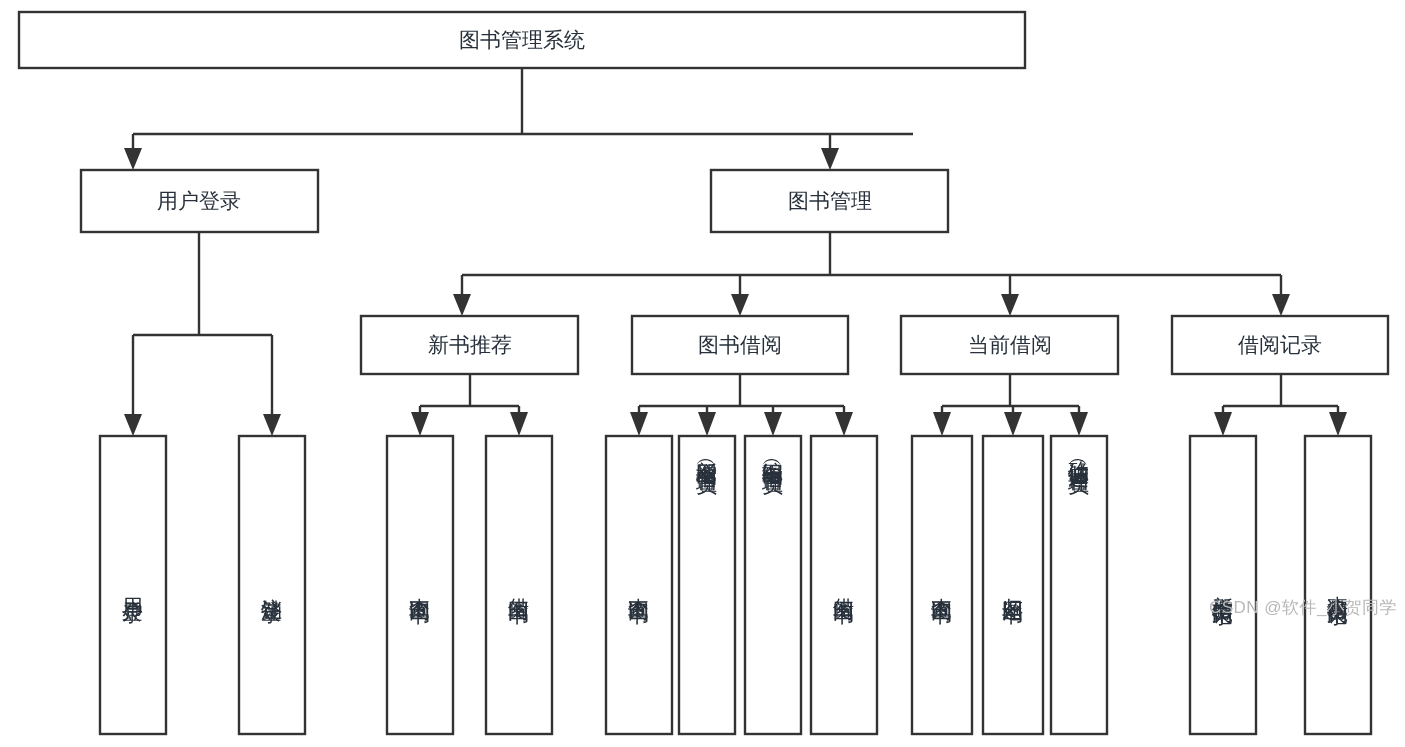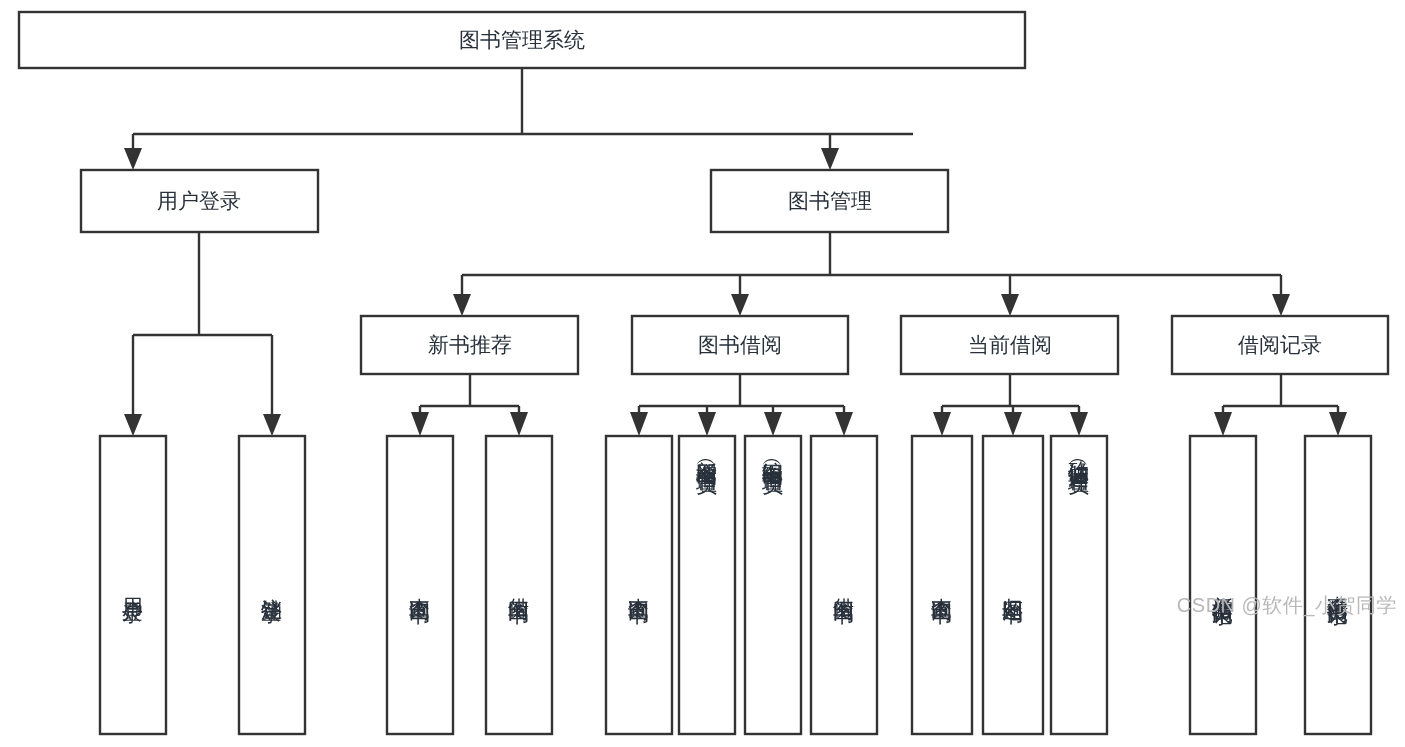--- a/index.html
+++ b/index.html
@@ -63,21 +63,21 @@
     font-size: 21px;
     color: #28313b;
     line-height: 1;
     white-space: nowrap;
   }
   .watermark {
     position: absolute;
     right: 8px;
     bottom: 6px;
     font-family: "Liberation Sans", "DejaVu Sans", sans-serif;
-    font-size: 20px;
+    font-size: 17px;
     color: #b8b8b8;
     letter-spacing: 0.5px;
     white-space: nowrap;
   }
 </style>
 </head>
 <body>
 
 <div id="diagram-root">
 

